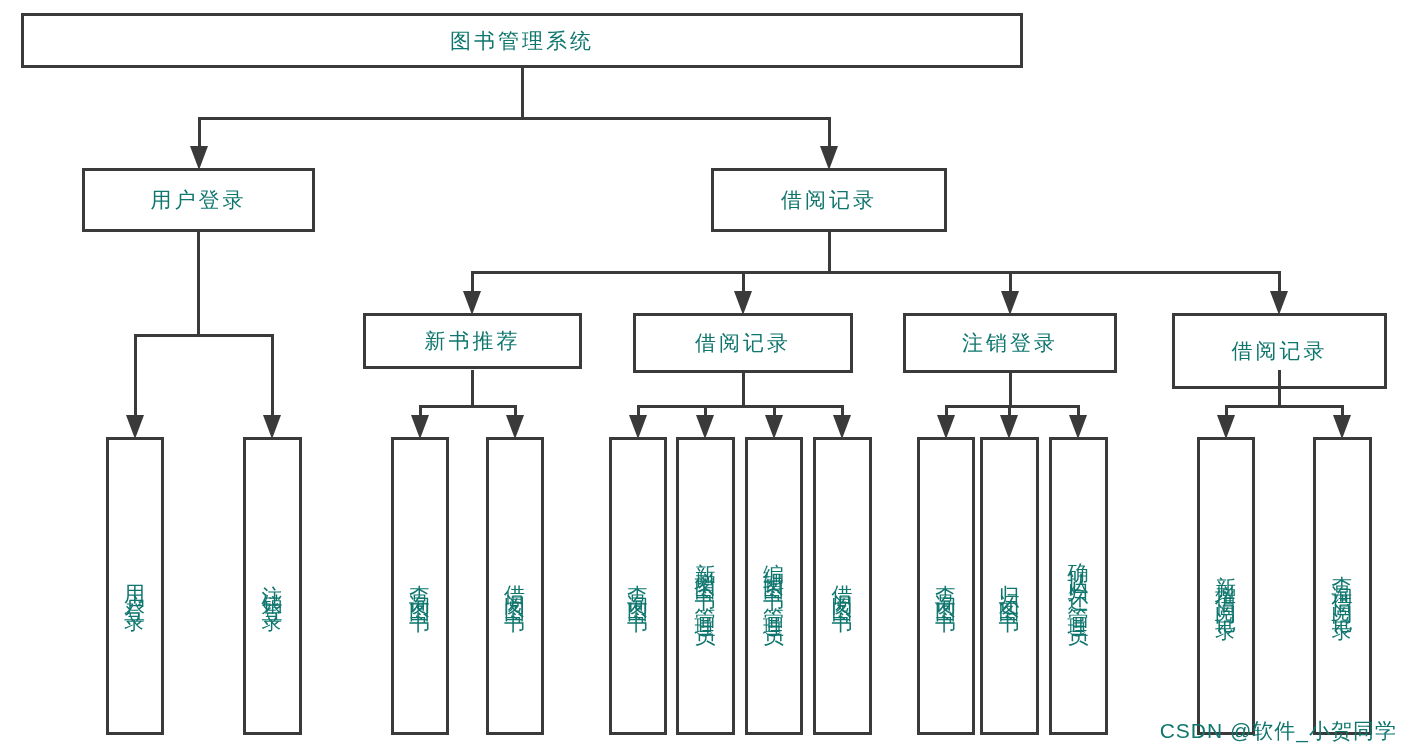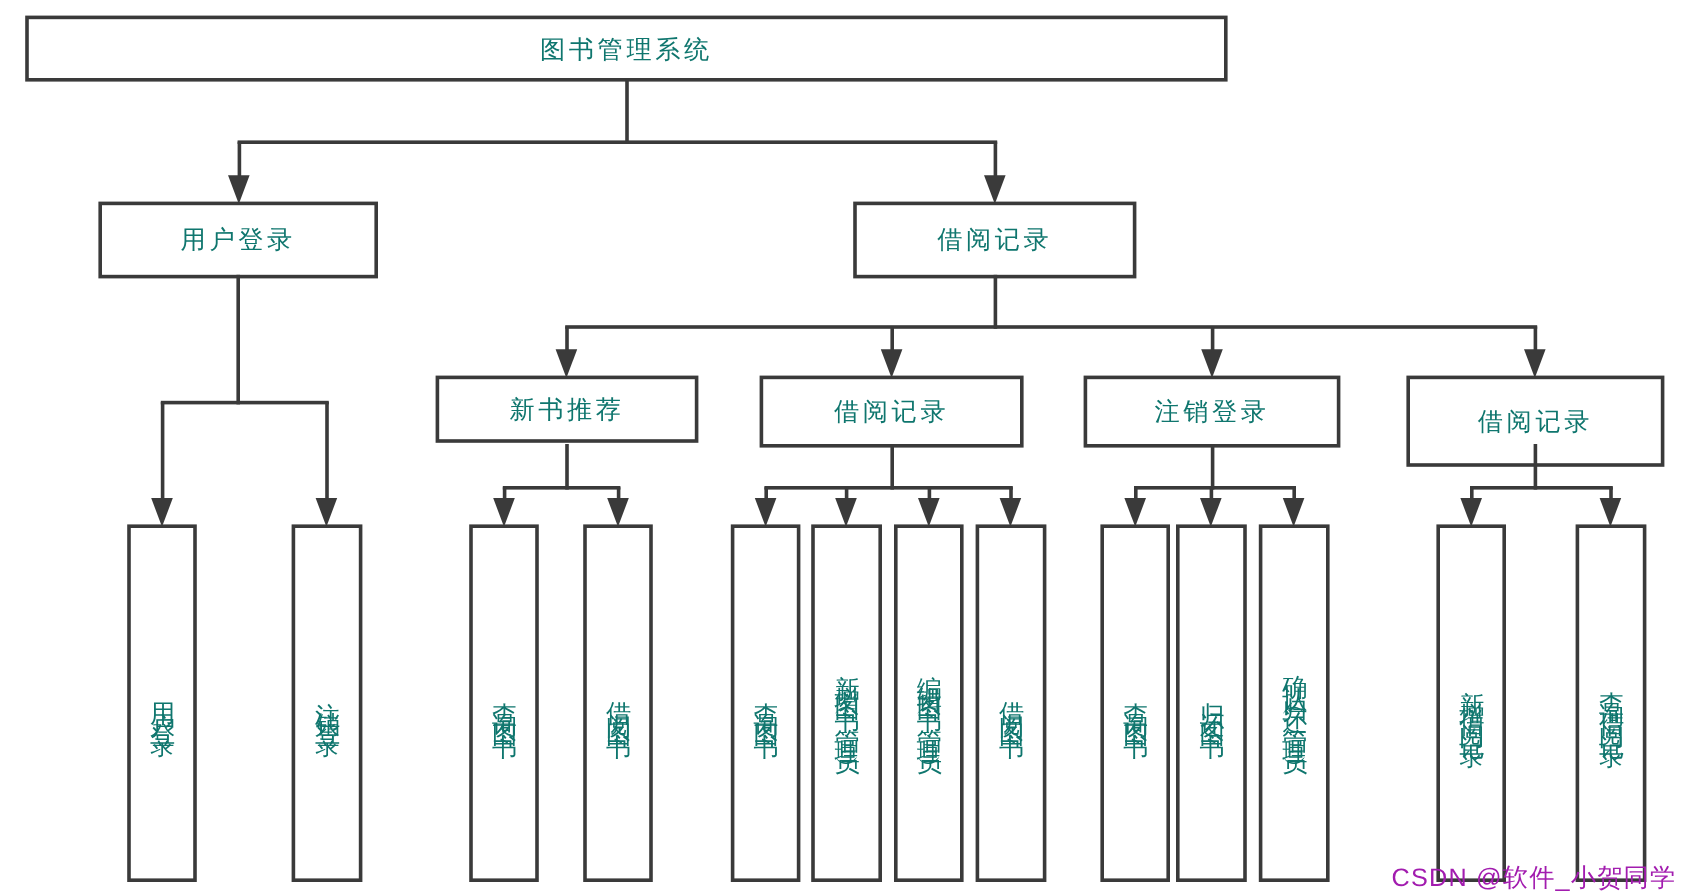--- a/index.html
+++ b/index.html
@@ -40,21 +40,21 @@
     position:absolute;
     width:0; height:0;
     border-left:9px solid transparent;
     border-right:9px solid transparent;
     border-top:24px solid #3a3a3a;
   }
   #watermark {
     position:absolute;
     right:8px; bottom:2px;
     font-size:21px;
-    color:#a21caf;
+    color:#0f766e;
     letter-spacing:1px;
   }
 </style>
 </head>
 <body>
 
 <div id="canvas">
 
   <div class="node" style="left:21px; top:13px; width:1002px; height:55px;">
     <span>图书管理系统</span>

